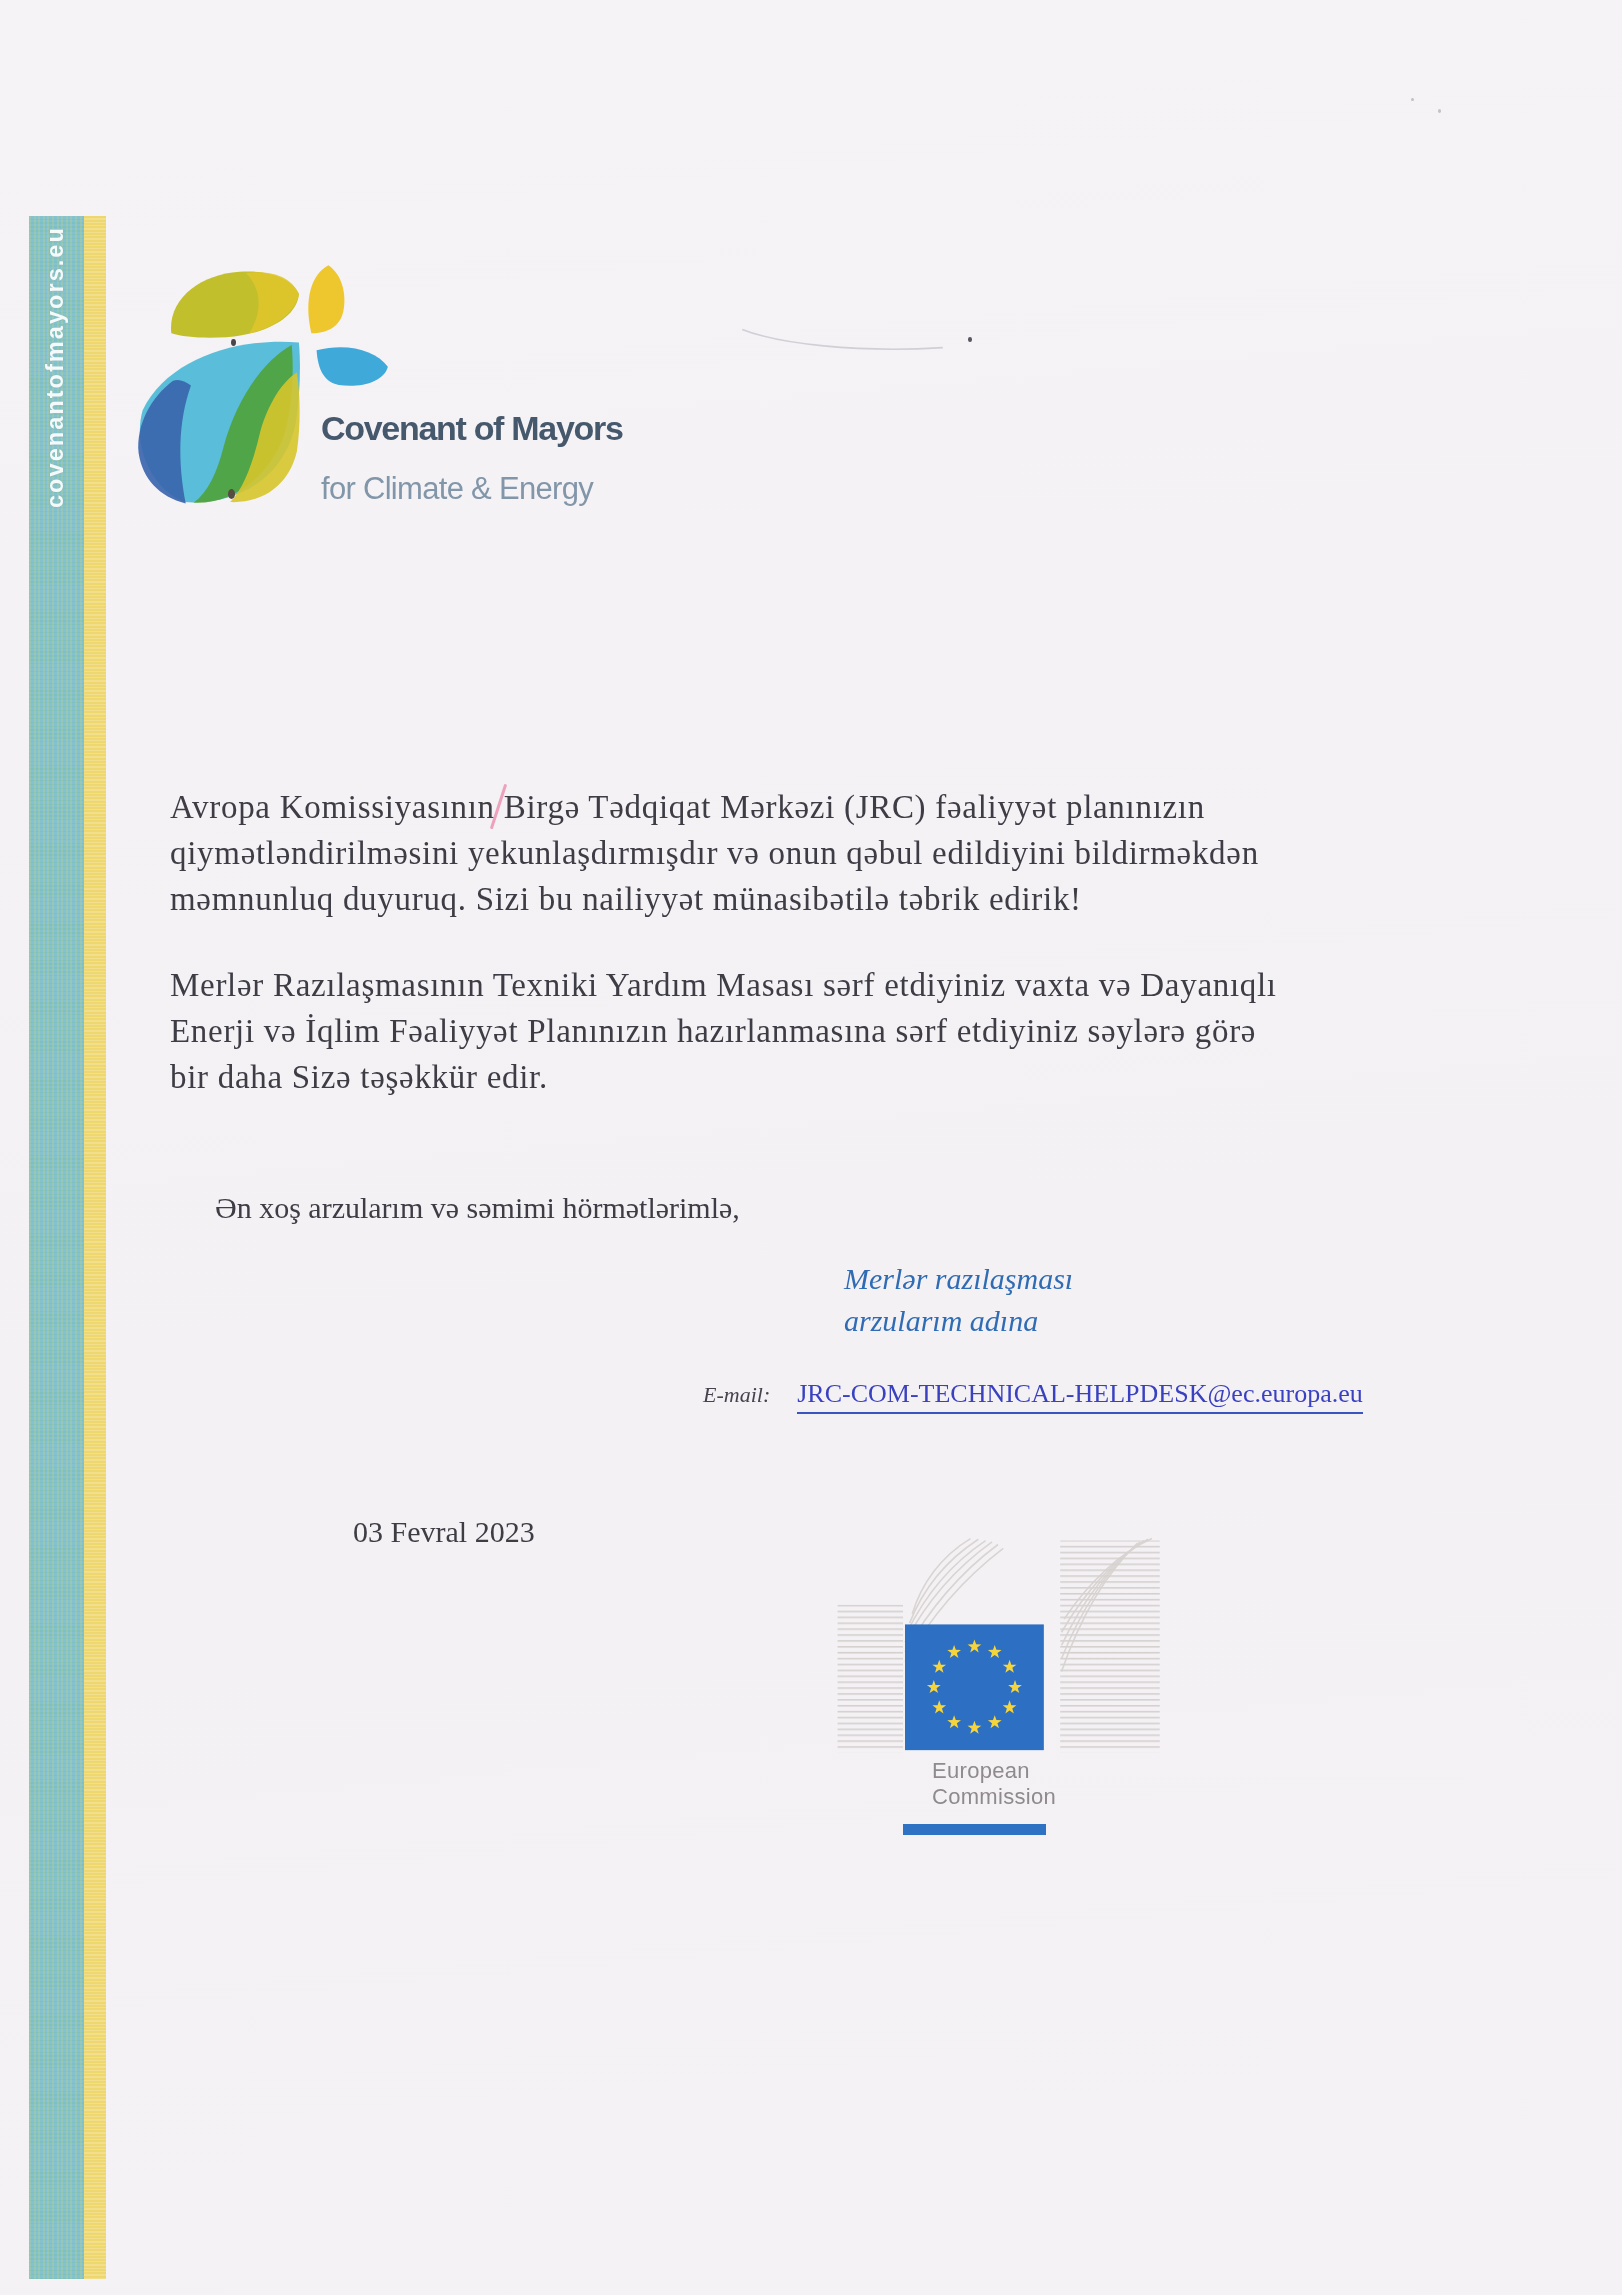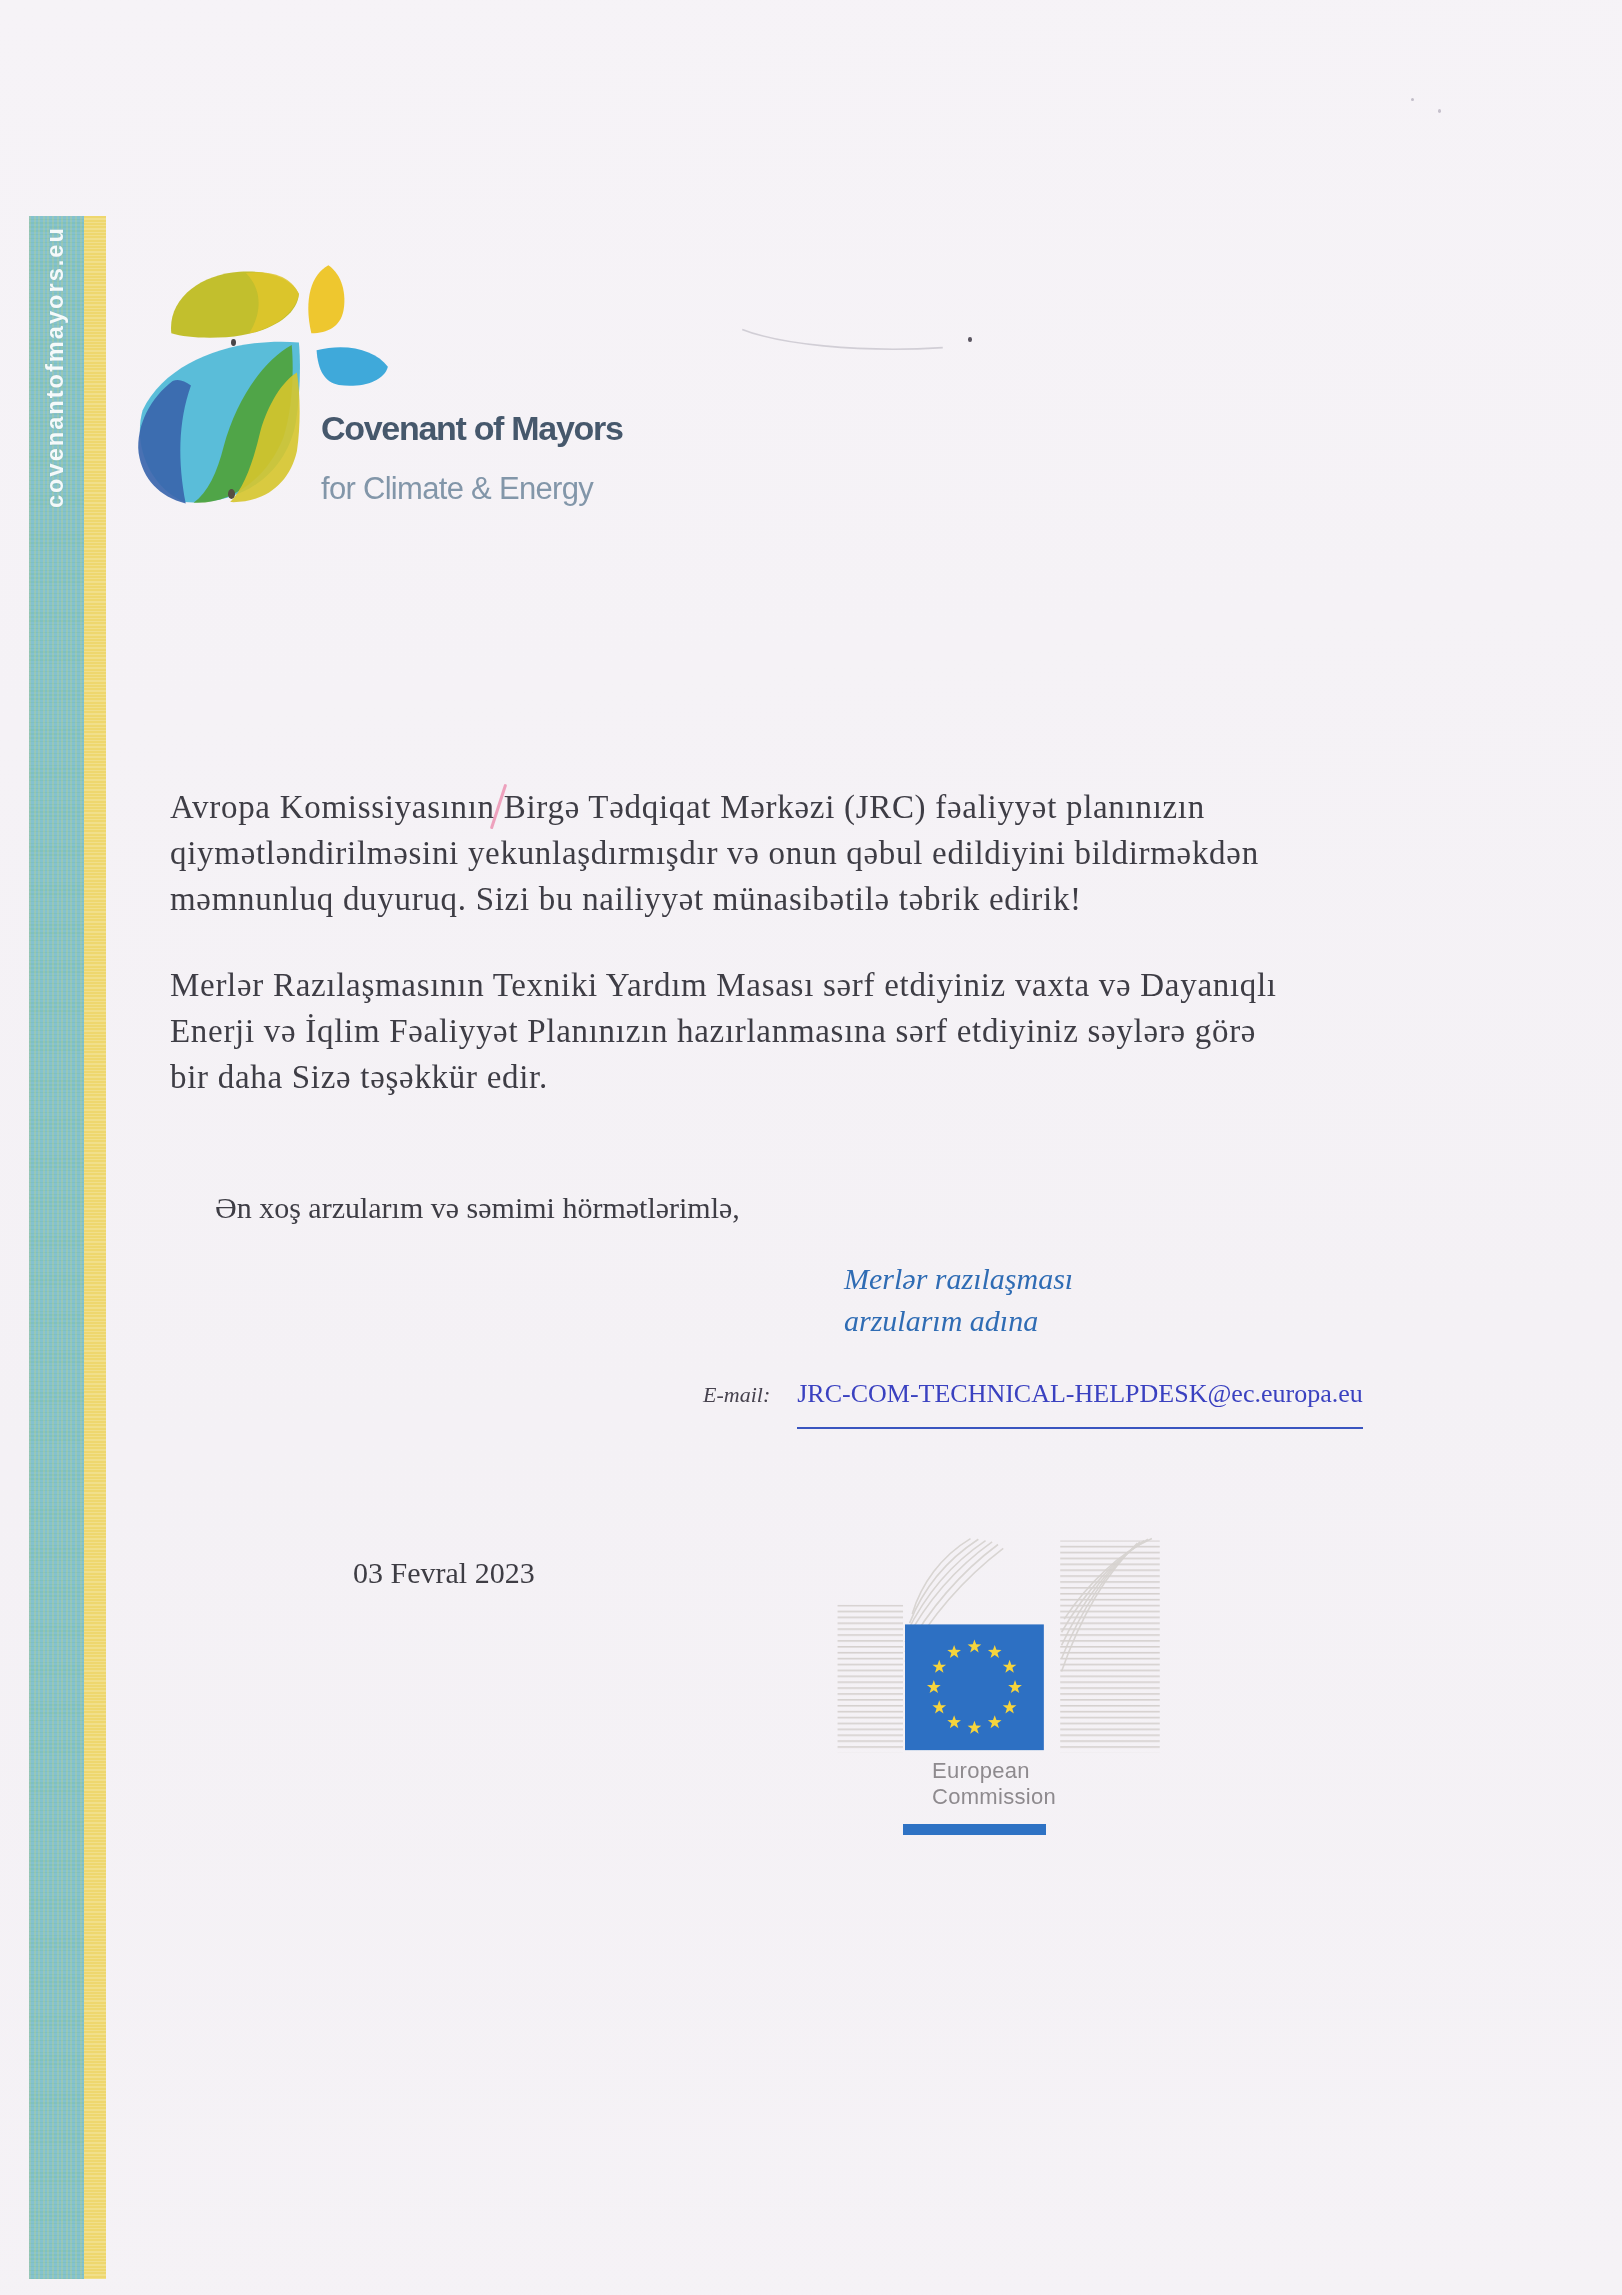--- a/index.html
+++ b/index.html
@@ -54,23 +54,23 @@
   .closing{position:absolute; left:215px; top:1191px; font-size:30px; color:#3e3d45;}
   .signature{
     position:absolute; left:844px; top:1258px; width:406px;
     text-align:left; font-style:italic; font-size:30px; line-height:42px;
     color:#2f6cb4;
   }
   .email-row{position:absolute; left:703px; top:1379px; display:flex; align-items:baseline; gap:27px;text-align:center;}
   .email-label{font-style:italic; font-size:22px; color:#46424e;}
   .email-link{
     font-size:26px; color:#3a41c0; text-decoration:none;
-    border-bottom:2px solid #3a55c0; padding-bottom:18px; cursor:pointer;
-  }
-  .date{position:absolute; left:353px; top:1515px; font-size:30px; color:#3e3d44;margin-top:41px;}
+    border-bottom:2px solid #3a55c0; padding-bottom:3px; cursor:pointer;
+  }
+  .date{position:absolute; left:353px; top:1515px; font-size:30px; color:#3e3d44;}
   
   .ec-emblem{position:absolute; left:831px; top:1534px; width:334px; height:226px;}
   .ec-word{
     position:absolute; left:932px;
     font-family:"Liberation Sans", sans-serif; font-size:22px; line-height:1;
     color:#8e8a8e; letter-spacing:0.3px;
   }
   .ec-word1{top:1760px;}
   .ec-word2{top:1786px;}
   .ec-bar{position:absolute; left:903px; top:1824px; width:143px; height:11px; background:#2e72c4;}

